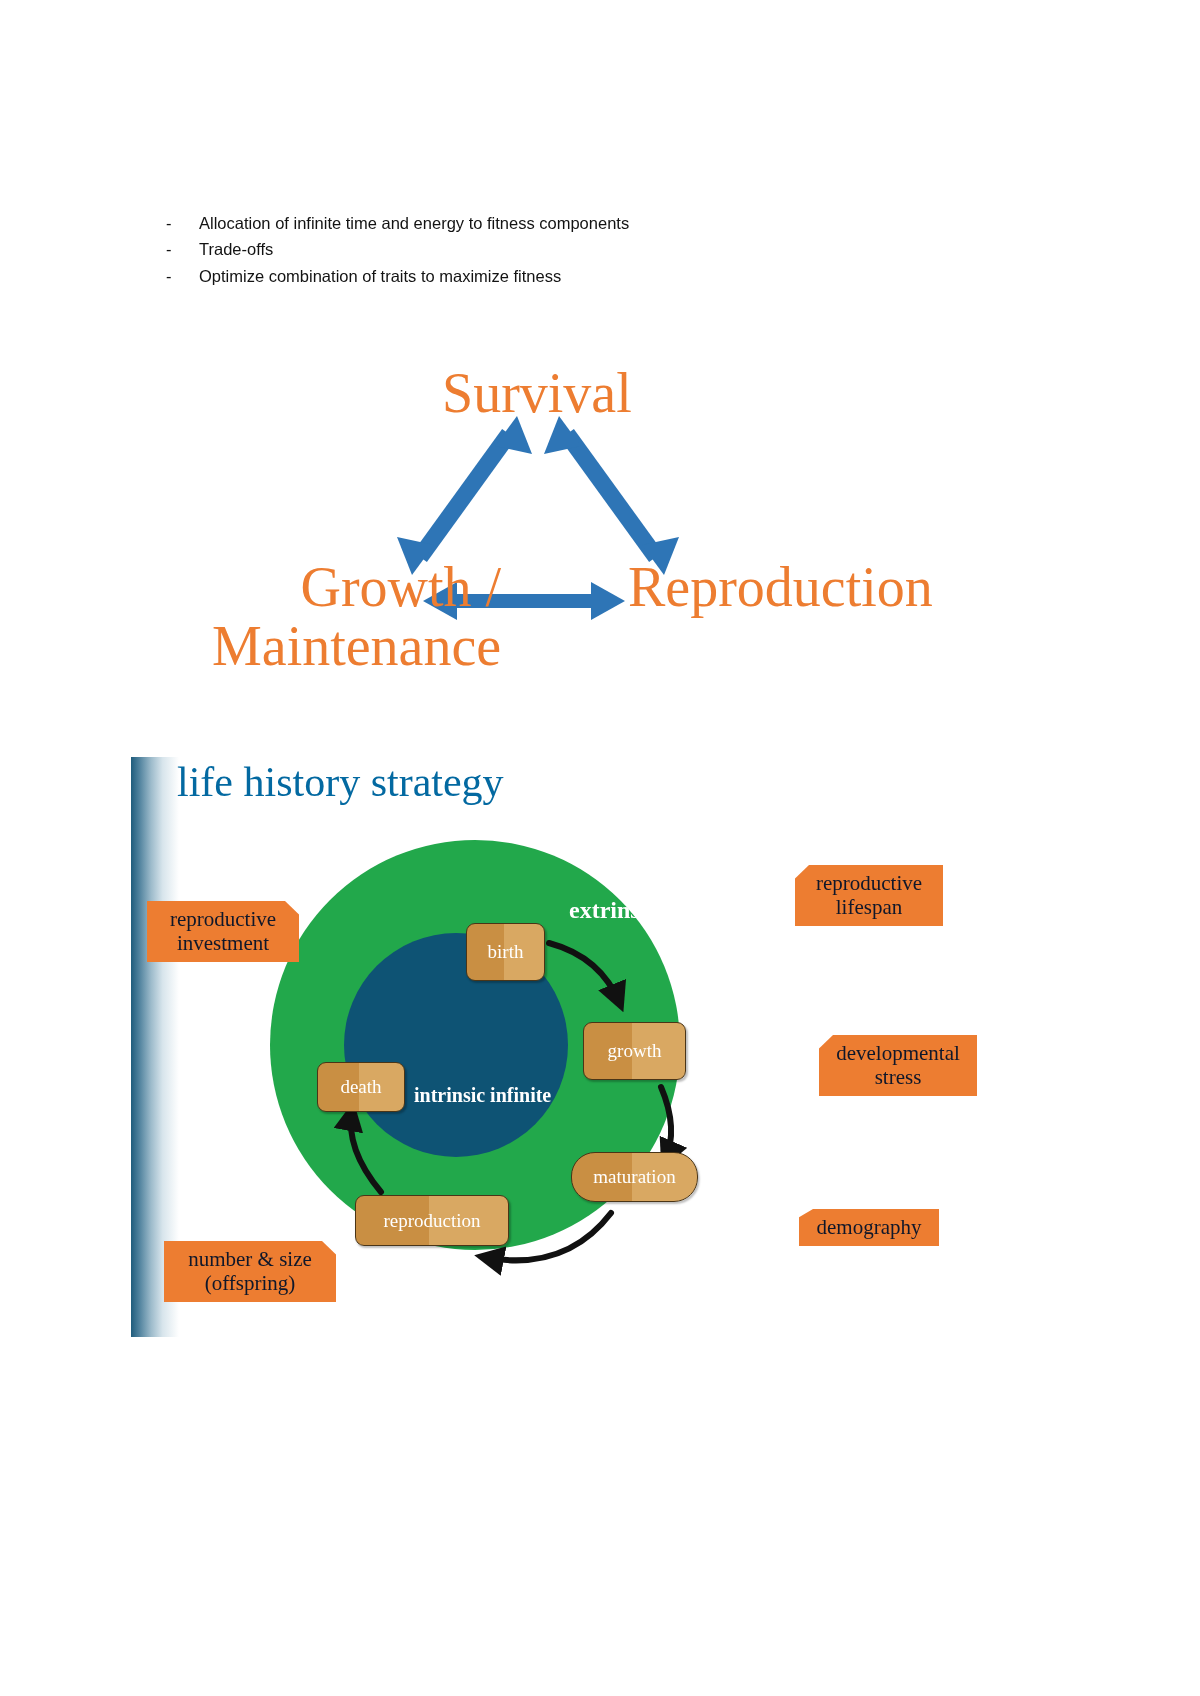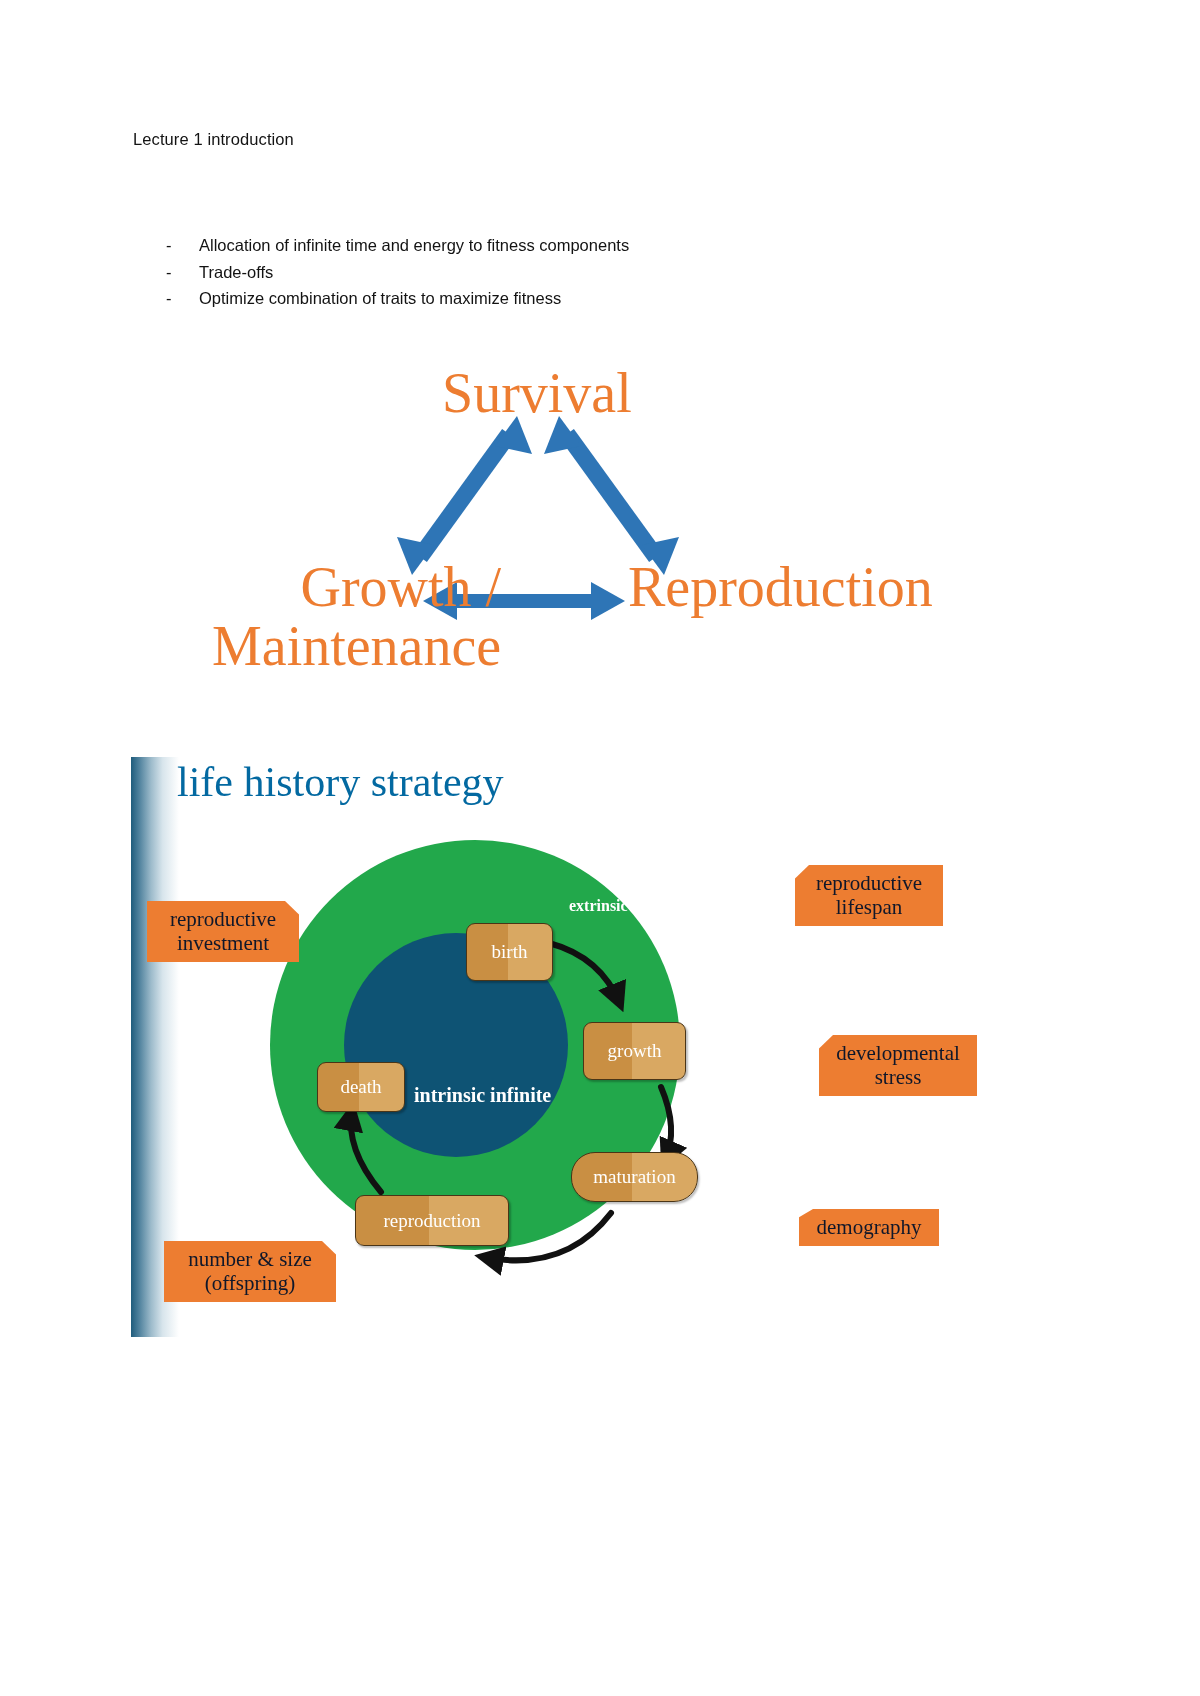--- a/index.html
+++ b/index.html
@@ -154,21 +154,21 @@
   .ring-caption {
     position: absolute;
     font-family: "Liberation Serif", serif;
     font-weight: bold;
     color: #ffffff;
     white-space: pre;
   }
   .cap-extrinsic {
     left: 438px;
     top: 140px;
-    font-size: 16px;
+    font-size: 24px;
   }
   .cap-intrinsic {
     left: 283px;
     top: 327px;
     font-size: 20px;
   }
 
   
   .node {
     position: absolute;
@@ -178,21 +178,21 @@
     border-radius: 9px;
     color: #ffffff;
     font-family: "Liberation Serif", serif;
     font-size: 19px;
     display: flex;
     align-items: center;
     justify-content: center;
     white-space: nowrap;
     box-shadow: 1.5px 2px 2px rgba(0,0,0,0.25);
   }
-  .node-birth      { left: 335px; top: 166px; width: 87px;  height: 58px; }
+  .node-birth      { left: 335px; top: 166px; width: 79px;  height: 58px; }
   .node-growth     { left: 452px; top: 265px; width: 103px; height: 58px; }
   .node-maturation { left: 440px; top: 395px; width: 127px; height: 50px; border-radius: 24px; }
   .node-reproduction { left: 224px; top: 438px; width: 154px; height: 51px; }
   .node-death      { left: 186px; top: 305px; width: 88px;  height: 50px; }
 
   
   .banner {
     position: absolute;
     background: #ED7D31;
     color: #0f172a;
@@ -215,21 +215,20 @@
   .banner-repro-span   { left: 664px; top: 108px; width: 148px; }
   .banner-dev-stress   { left: 688px; top: 278px; width: 158px; }
   .banner-demography   { left: 668px; top: 452px; width: 140px; }
 </style>
 </head>
 <body>
 
 <div class="page">
 
   <div class="notes">
-    <div class="note-heading">Lecture 1 introduction</div>
     <div class="spacer-lg"></div>
     <div class="spacer-sm"></div>
 
     <ul class="bullet-list">
       <li class="bullet-item">
         <span class="bullet-dash">-</span>
         <span class="bullet-text">Allocation of infinite time and energy to fitness components</span>
       </li>
       <li class="bullet-item">
         <span class="bullet-dash">-</span>

